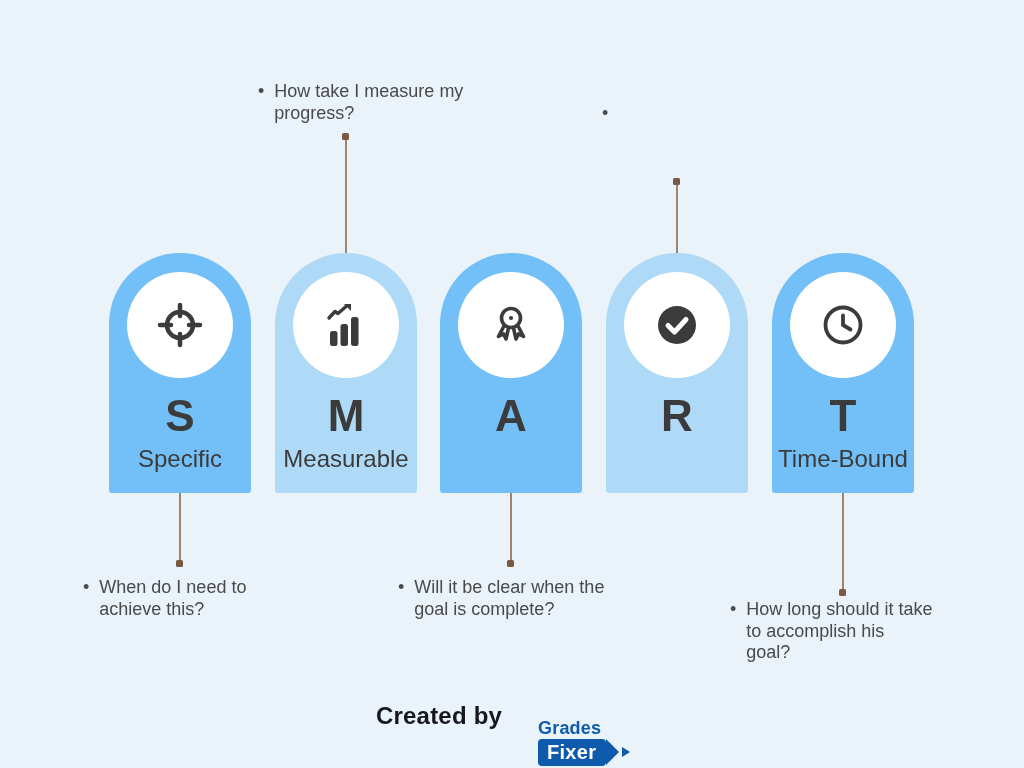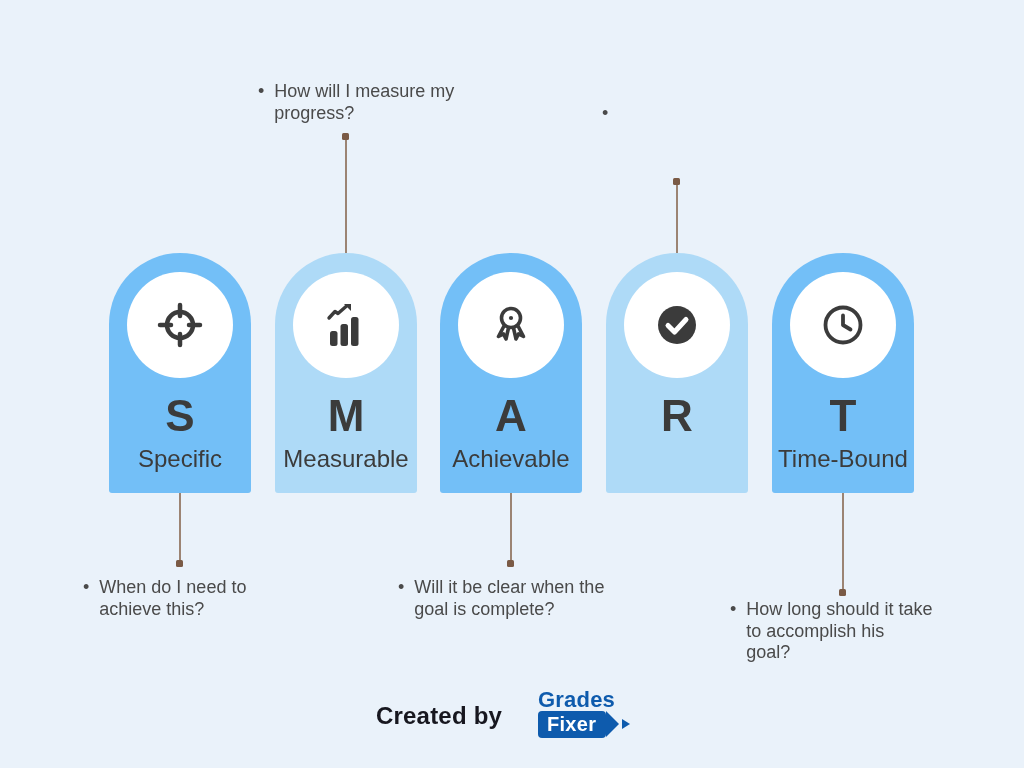--- a/index.html
+++ b/index.html
@@ -30,21 +30,21 @@
     font-size:18px;line-height:21.5px;color:#4a4a4a;
   }
   .note .bullet{flex:0 0 auto;font-size:18px;line-height:21.5px;}
   .note .ntext{white-space:pre-line;}
   
   .created{
     position:absolute;left:376px;top:702px;
     font-size:24px;font-weight:600;color:#17171f;letter-spacing:.2px;
   }
   .logo{position:absolute;left:538px;top:690px;}
-  .logo-top{color:#0E5BAD;font-weight:700;font-size:22px;line-height:20px;letter-spacing:.2px;}
+  .logo-top{color:#0E5BAD;font-weight:700;font-size:18px;line-height:20px;letter-spacing:.2px;margin-top:28px;}
   .badge{
     position:relative;margin-top:1px;width:68px;height:27px;background:#0E5BAD;
     border-radius:4px;color:#ffffff;font-weight:700;font-size:20px;line-height:27px;
     padding-left:9px;box-sizing:border-box;text-align:left;letter-spacing:.3px;
   }
   .badge .tip{
     position:absolute;right:-13px;top:0;width:0;height:0;
     border-left:13px solid #0E5BAD;border-top:13.5px solid transparent;border-bottom:13.5px solid transparent;
   }
   .badge .tri{
@@ -52,21 +52,21 @@
     border-left:8px solid #0E5BAD;border-top:5.5px solid transparent;border-bottom:5.5px solid transparent;
   }
 </style>
 </head>
 <body>
 
 <div class="stage">
 
   <div class="note" style="left:258px;top:81px;">
     <span class="bullet">•</span>
-    <span class="ntext">How will I measure my
+    <span class="ntext">How take I measure my
 progress?</span>
   </div>
   <div class="note" style="left:602px;top:103px;">
     <span class="bullet">•</span>
   </div>
 
   <div class="conn" style="left:345px;top:139px;height:114px;"></div>
   <div class="dot" style="left:342px;top:133px;"></div>
   <div class="conn" style="left:676px;top:184px;height:69px;"></div>
   <div class="dot" style="left:673px;top:178px;"></div>
@@ -104,21 +104,20 @@
   <div class="card blue-md" style="left:440px;">
     <div class="circle">
       <svg width="48" height="48" viewBox="0 0 48 48" fill="none" stroke="#3b3b3b" stroke-width="3.6" stroke-linecap="round" stroke-linejoin="round">
         <circle cx="24" cy="17" r="9.5"></circle>
         <circle cx="24" cy="17" r="2.1" fill="#3b3b3b" stroke="none"></circle>
         <path d="M17 25 L11.5 35.5 L16.5 33 L19 38 L21.5 27"></path>
         <path d="M31 25 L36.5 35.5 L31.5 33 L29 38 L26.5 27"></path>
       </svg>
     </div>
     <div class="letter">A</div>
-    <div class="clabel">Achievable</div>
   </div>
 
   <div class="card blue-lt" style="left:606px;">
     <div class="circle">
       <svg width="42" height="42" viewBox="0 0 42 42">
         <circle cx="21" cy="21" r="19" fill="#3b3b3b"></circle>
         <polyline points="12,21.5 18.5,28 30,15.5" fill="none" stroke="#ffffff" stroke-width="5" stroke-linecap="round" stroke-linejoin="round"></polyline>
       </svg>
     </div>
     <div class="letter">R</div>

